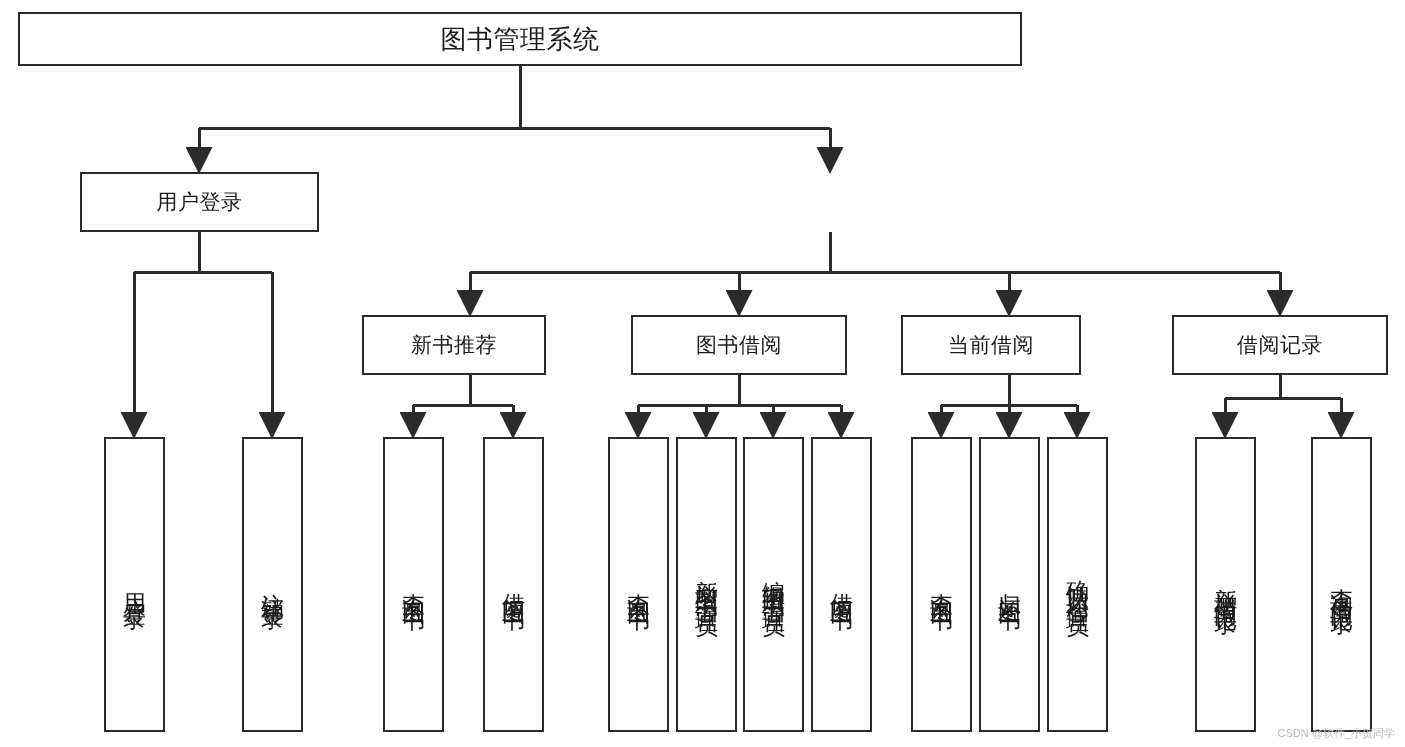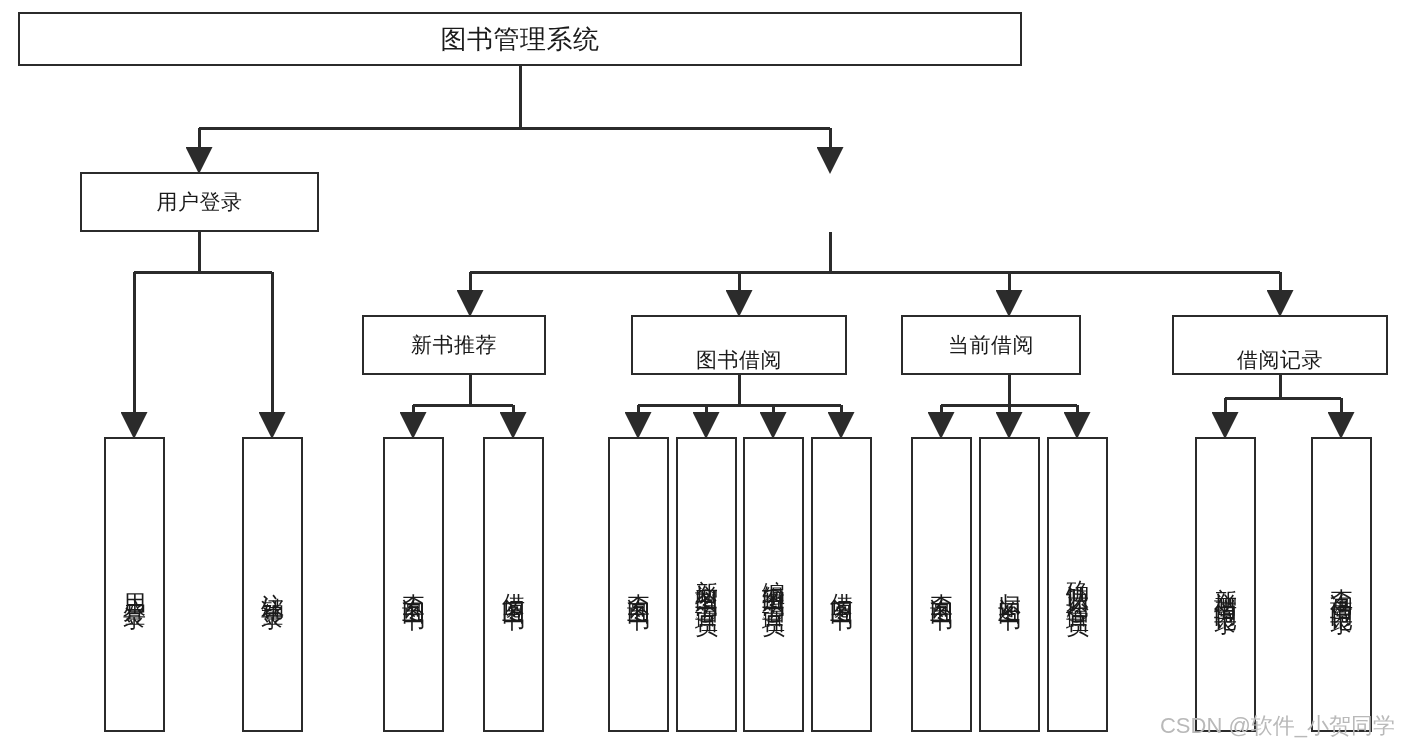--- a/index.html
+++ b/index.html
@@ -58,21 +58,21 @@
     writing-mode: vertical-rl;
     text-orientation: upright;
     font-size: 23px;
     letter-spacing: 5px;
     line-height: 1;
   }
   .watermark {
     position: absolute;
     right: 10px;
     bottom: 6px;
-    font-size: 22px;
+    font-size: 11px;
     color: #b9b9b9;
     font-family: "Liberation Sans", "DejaVu Sans", sans-serif;
     white-space: nowrap;
     pointer-events: none;
   }
 </style>
 </head>
 <body>
 
 <div id="diagram-root">
@@ -131,27 +131,27 @@
     <span class="node-label">图书管理系统</span>
   </div>
 
   <div class="node-box node-h" style="left:80px; top:172px; width:239px; height:60px;">
     <span class="node-label">用户登录</span>
   </div>
 
   <div class="node-box node-h" style="left:362px; top:315px; width:184px; height:60px;">
     <span class="node-label">新书推荐</span>
   </div>
-  <div class="node-box node-h" style="left:631px; top:315px; width:216px; height:60px;align-items:flex-end;">
+  <div class="node-box node-h" style="left:631px; top:315px; width:216px; height:60px;">
     <span class="node-label">图书借阅</span>
   </div>
   <div class="node-box node-h" style="left:901px; top:315px; width:180px; height:60px;">
     <span class="node-label">当前借阅</span>
   </div>
-  <div class="node-box node-h" style="left:1172px; top:315px; width:216px; height:60px;align-items:flex-end;">
+  <div class="node-box node-h" style="left:1172px; top:315px; width:216px; height:60px;">
     <span class="node-label">借阅记录</span>
   </div>
 
   <div class="node-box node-v" style="left:104px; top:437px; width:61px; height:295px;">
     <span class="node-label">用户登录</span>
   </div>
   <div class="node-box node-v" style="left:242px; top:437px; width:61px; height:295px;">
     <span class="node-label">注销登录</span>
   </div>
 

